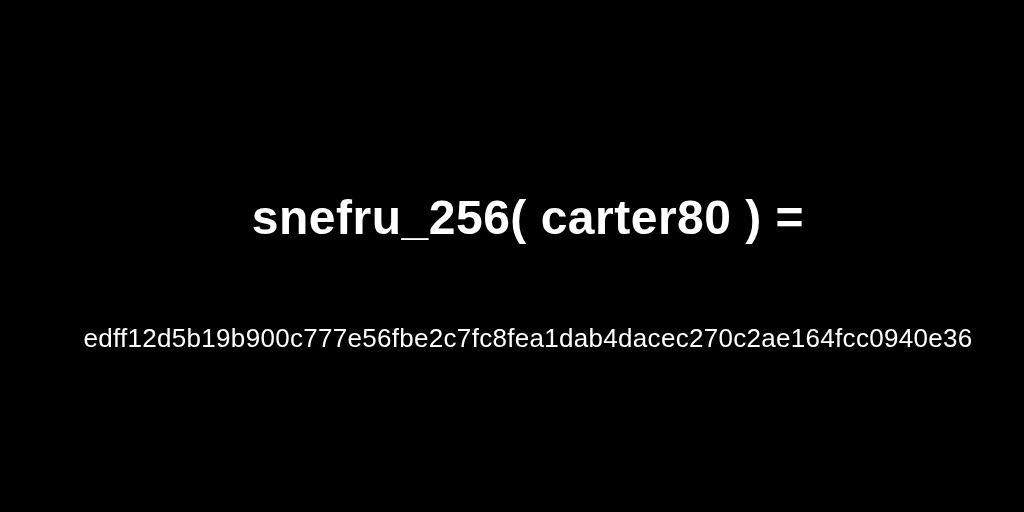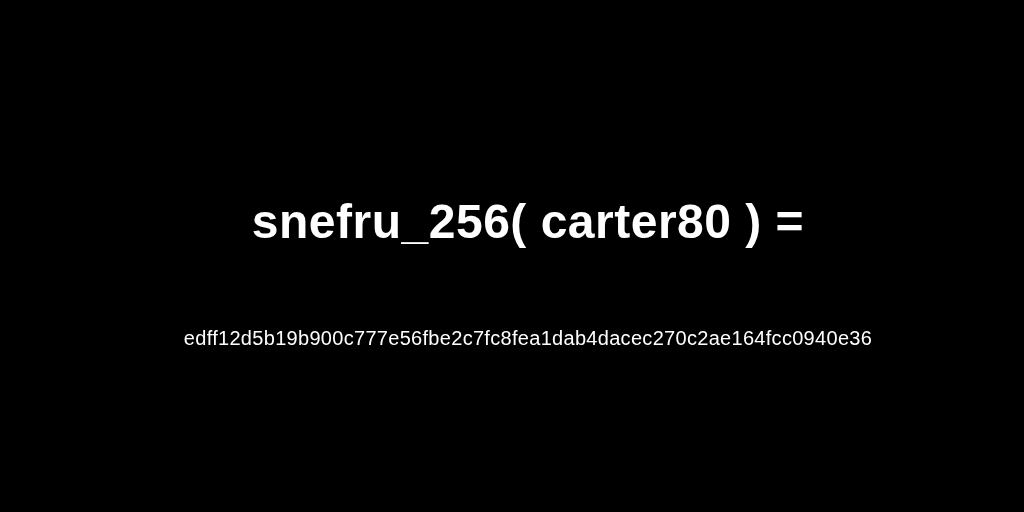--- a/index.html
+++ b/index.html
@@ -22,21 +22,21 @@
     }
     .headline {
       font-size: 48px;
       font-weight: 700;
       color: #fff;
       text-align: center;
       margin-bottom: 46px;
       letter-spacing: 0.5px;
     }
     .hash {
-      font-size: 20px;
+      font-size: 26px;
       font-weight: 400;
       color: #fff;
       text-align: center;
       font-family: Arial, Helvetica, sans-serif;
       letter-spacing: 0.3px;
     }
     .footer {
       position: absolute;
       bottom: 8px;
       left: 0;

